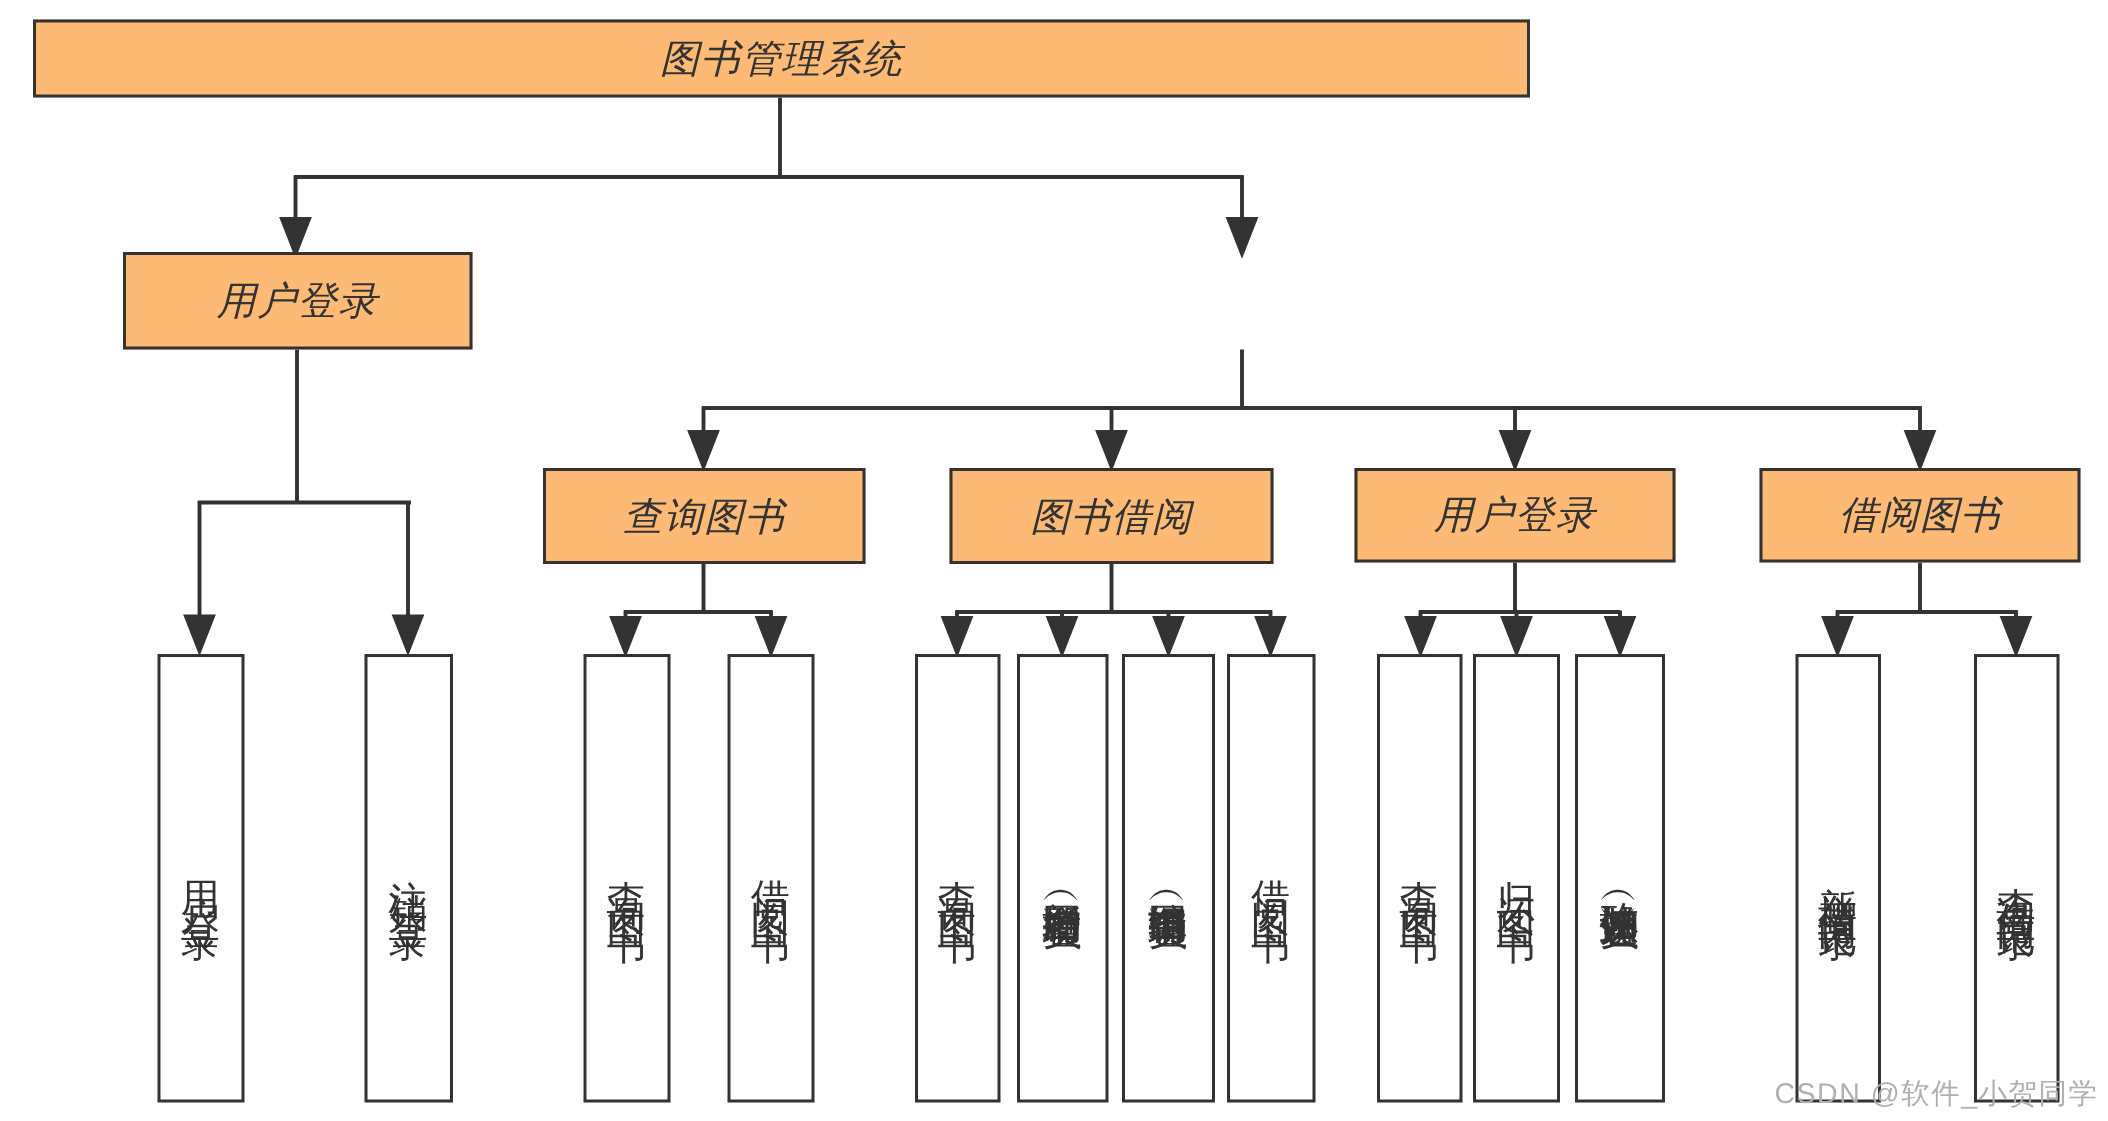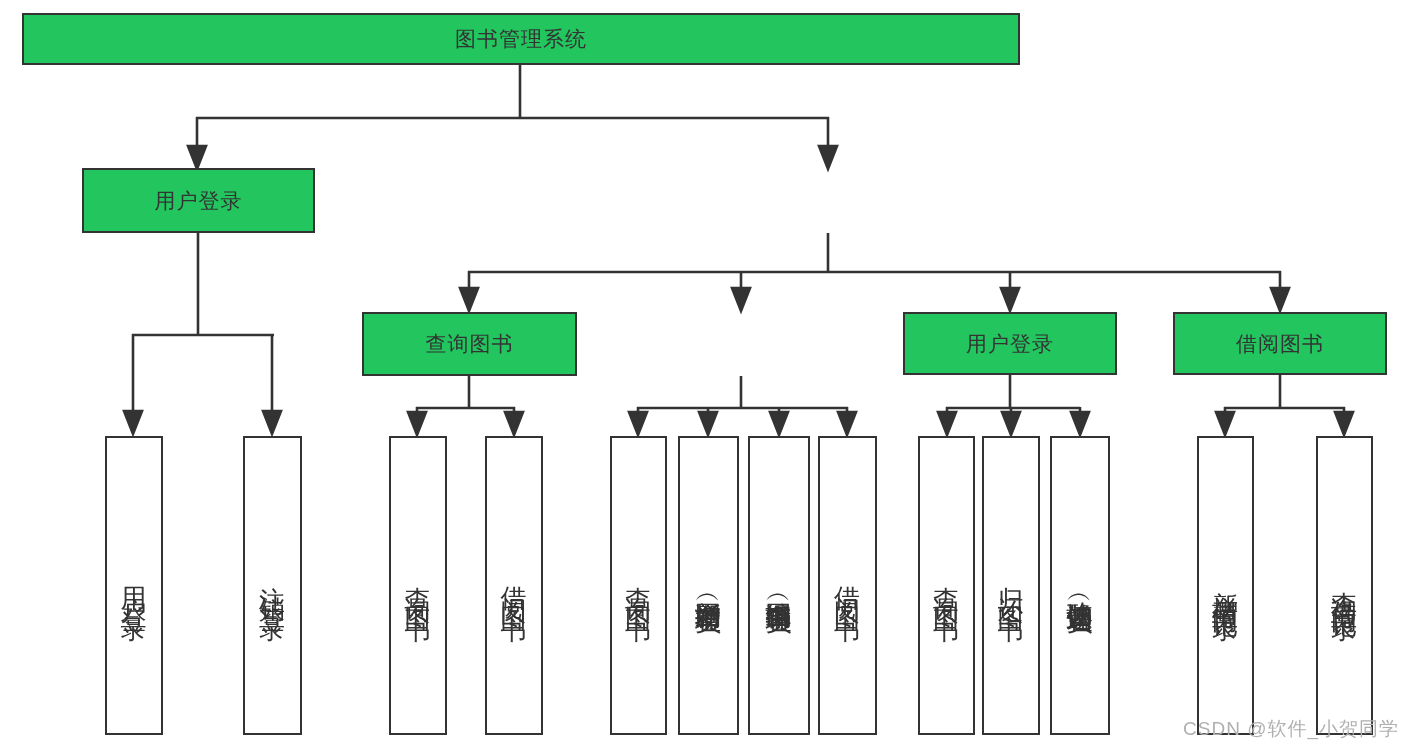--- a/index.html
+++ b/index.html
@@ -1,22 +1,22 @@
 <!DOCTYPE html>
 <html><head>
 <meta charset="utf-8">
 <style>
   html,body{margin:0;padding:0;background:#ffffff;}
   body{width:1405px;height:747px;position:relative;overflow:hidden;
        font-family:"Liberation Sans",sans-serif;color:#333333;}
   .stage{position:absolute;inset:0;}
   svg.wires{position:absolute;left:0;top:0;pointer-events:none;}
-  .node{position:absolute;box-sizing:border-box;background:#22c55e;
+  .node{position:absolute;box-sizing:border-box;background:#fdba74;
         border:2px solid #333333;display:flex;align-items:center;justify-content:center;
-        font-size:21px;letter-spacing:1px;color:#333333;}
+        font-size:26px;letter-spacing:1px;color:#333333;font-style:italic;}
   .vnode{position:absolute;box-sizing:border-box;background:#ffffff;
          border:2px solid #333333;display:flex;align-items:center;justify-content:center;
          font-size:26px;color:#333333;
          writing-mode:vertical-lr;text-orientation:mixed;line-height:1.0;}
   .ls-wide{letter-spacing:10px;}
   .ls-mid{letter-spacing:5px;}
   .ls-tight{letter-spacing:1px;}
   .watermark{position:absolute;right:6px;bottom:5px;font-size:19px;
              color:#b0b0b0;letter-spacing:1px;z-index:5;background:transparent;}
 </style>
@@ -87,20 +87,21 @@
       <line x1="1344" y1="407" x2="1344" y2="413"></line>
       <path d="M1335,412 L1353,412 L1344,435 Z"></path>
     </g>
   </svg>
 
   <div class="node" style="left:22px;top:13px;width:998px;height:52px;">图书管理系统</div>
 
   <div class="node" style="left:82px;top:168px;width:233px;height:65px;">用户登录</div>
 
   <div class="node" style="left:362px;top:312px;width:215px;height:64px;">查询图书</div>
+  <div class="node" style="left:633px;top:312px;width:216px;height:64px;">图书借阅</div>
   <div class="node" style="left:903px;top:312px;width:214px;height:63px;">用户登录</div>
   <div class="node" style="left:1173px;top:312px;width:214px;height:63px;">借阅图书</div>
 
   <div class="vnode ls-wide" style="left:105px;top:436px;width:58px;height:299px;">用户登录</div>
   <div class="vnode ls-wide" style="left:243px;top:436px;width:59px;height:299px;">注销登录</div>
 
   <div class="vnode ls-wide" style="left:389px;top:436px;width:58px;height:299px;">查询图书</div>
   <div class="vnode ls-wide" style="left:485px;top:436px;width:58px;height:299px;">借阅图书</div>
 
   <div class="vnode ls-wide" style="left:610px;top:436px;width:57px;height:299px;">查询图书</div>

